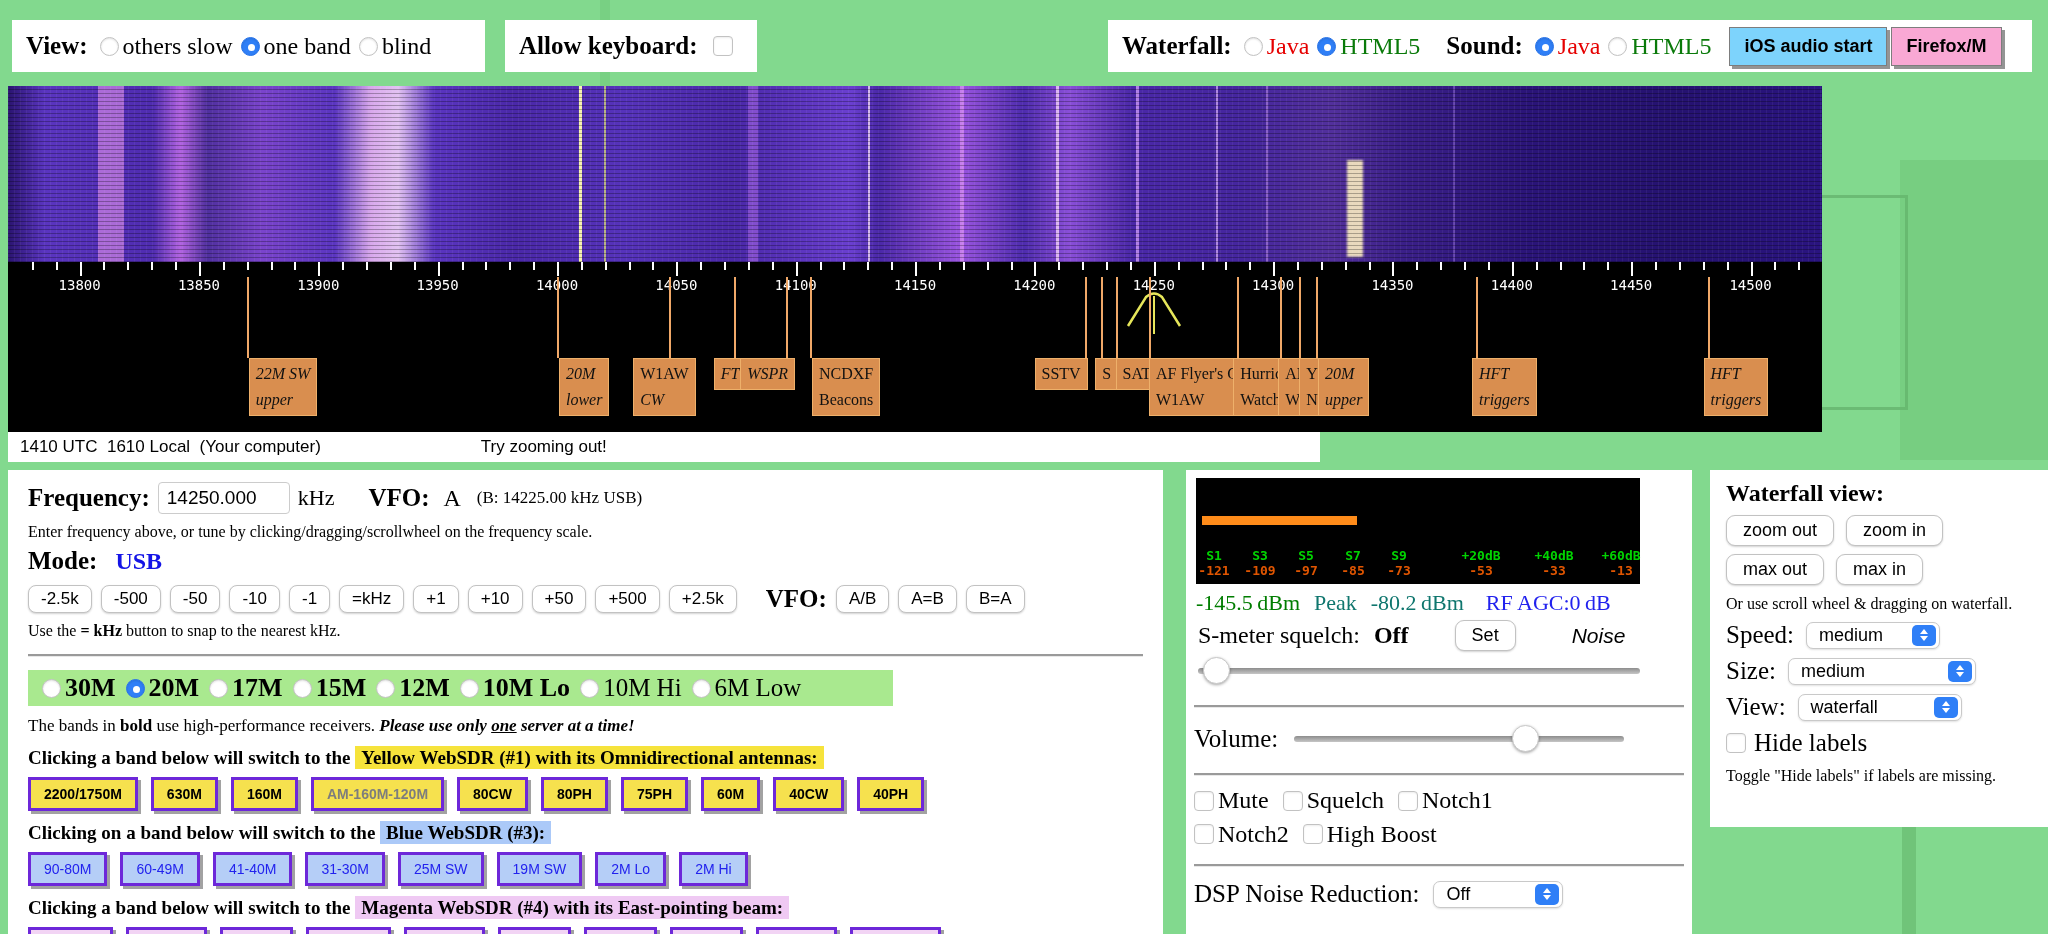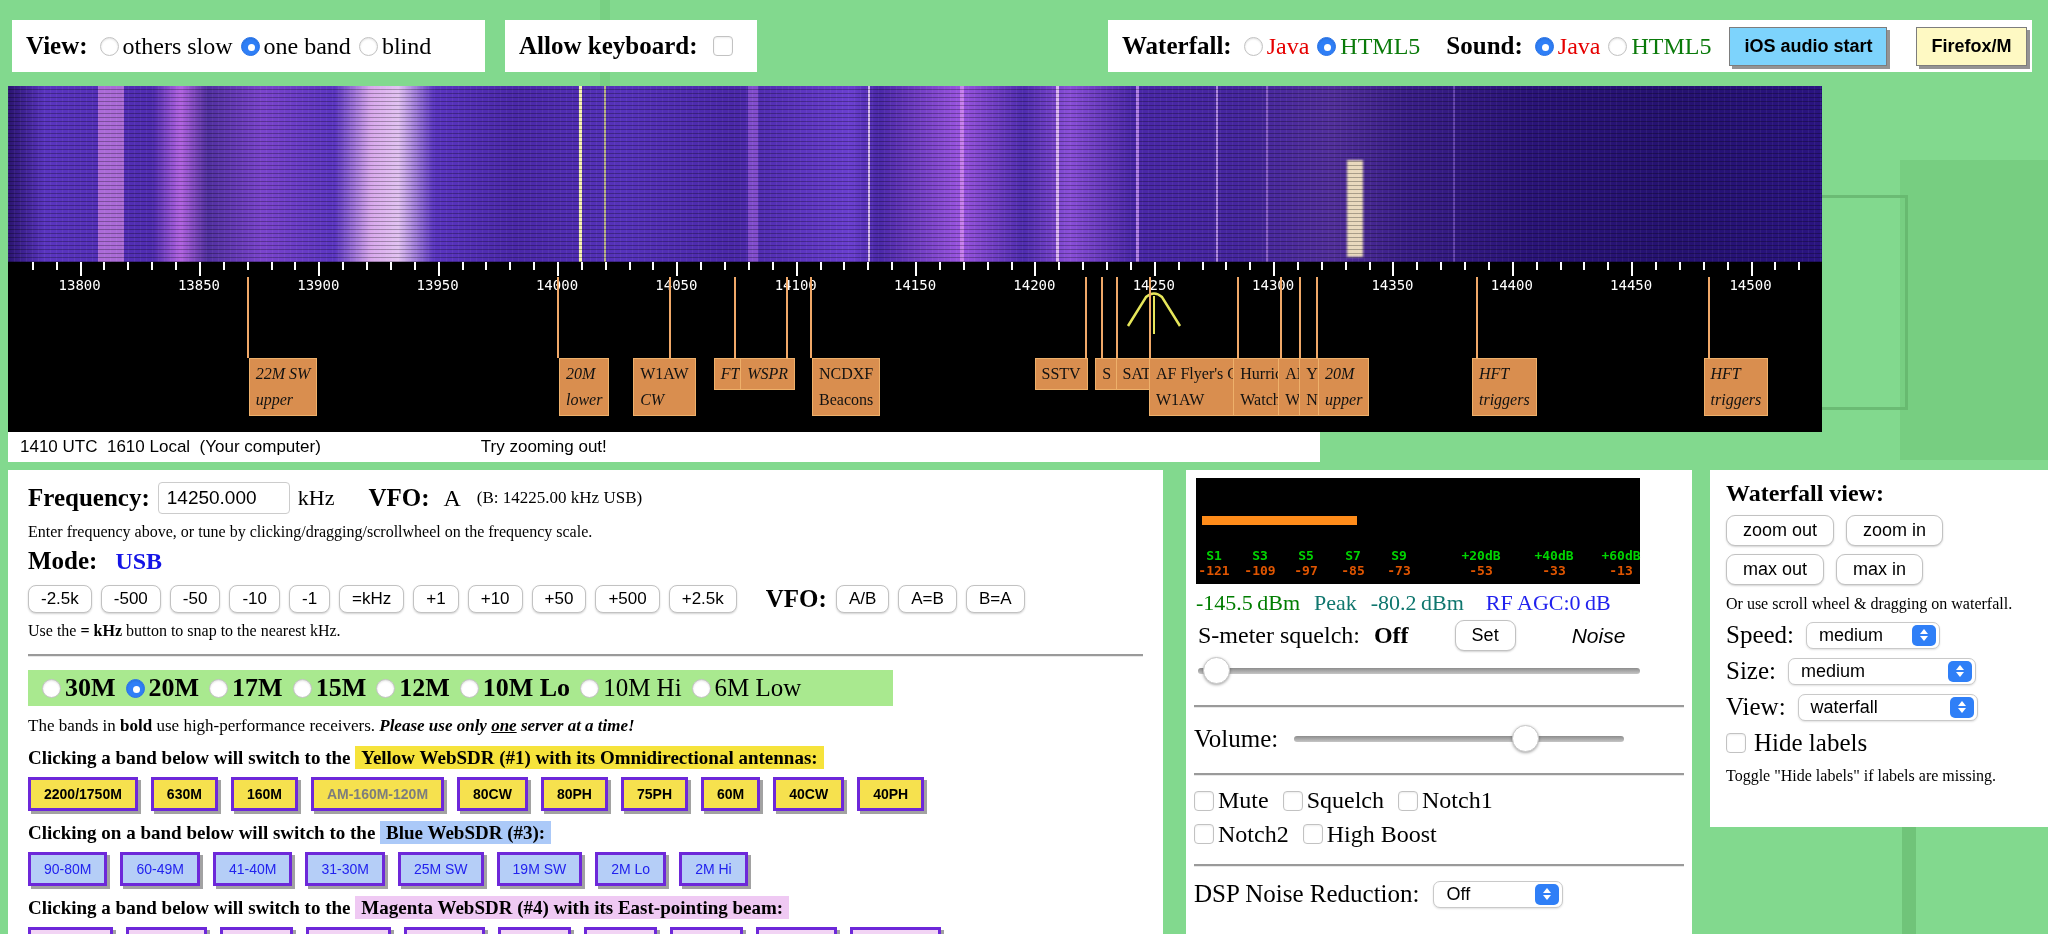--- a/index.html
+++ b/index.html
@@ -18,21 +18,21 @@
   .radio{width:19px;height:19px;border-radius:50%;background:#fff;border:1px solid #c2c2c2;
          box-shadow:inset 0 1px 2px rgba(0,0,0,.12);position:relative;flex:none}
   .radio.checked{background:#2f7ff7;border-color:#2a74e8}
   .radio.checked::after{content:"";position:absolute;left:6px;top:6px;width:7px;height:7px;
          background:#fff;border-radius:50%}
   .cb{width:20px;height:20px;background:#fff;border:1px solid #c2c2c2;border-radius:4px;
       box-shadow:inset 0 1px 2px rgba(0,0,0,.08);flex:none}
   .hdrbtn{font-family:"Liberation Sans",sans-serif;font-weight:bold;font-size:18px;
           border:1px solid #7d7d7d;padding:8px 14px;box-shadow:3px 3px 0 rgba(60,60,60,.55);white-space:nowrap}
   #ios-btn{background:#7dd3fc;margin-left:14px}
-  #ffx-btn{background:#fef9c3;margin-left:25px}
+  #ffx-btn{background:#f9a8d4;margin-left:0}
   
   #wf{position:absolute;left:8px;top:86px;width:1814px;height:346px}
   #wf-band{position:absolute;left:0;top:0;width:100%;height:176px;background:
     linear-gradient(90deg,#2a1470 0%,#5a35c0 2%,#4f2cb0 8%,#b264e2 9.5%,#50309f 11%,
       #7a44cc 14%,#5a35c0 18%,#d8a8ec 20%,#e2c2f2 21.5%,#5a35c0 23.5%,#4a28a8 28%,
       #5633bb 34%,#4a28a8 40%,#6a3fd0 46.5%,#4a28a8 48%,#9a55e0 52.5%,#4e2cae 56%,
       #8a4fd8 58.5%,#4a28a8 62%,#45269e 68%,#52309c 73%,#3a1f88 77%,#2a1478 84%,
       #251270 92%,#2a1480 100%)}
   #wf-band::after{content:"";position:absolute;inset:0;background:
       repeating-linear-gradient(0deg,rgba(0,0,0,.28) 0 1px,transparent 1px 4px),
@@ -610,21 +610,21 @@
       <span class="msel" style="width:188px">
         <span>medium</span>
         <span class="stp">
             <i class="up"></i>
             <i class="dn"></i>
           </span>
       </span>
     </div>
     <div class="prow">
       <span class="plabel">View:</span>
-      <span class="msel" style="width:180px">
+      <span class="msel" style="width:164px">
         <span>waterfall</span>
         <span class="stp">
             <i class="up"></i>
             <i class="dn"></i>
           </span>
       </span>
     </div>
     <div class="prow" style="gap:8px">
       <span class="cb"></span>
       <span style="font-size:25px">Hide labels</span>

